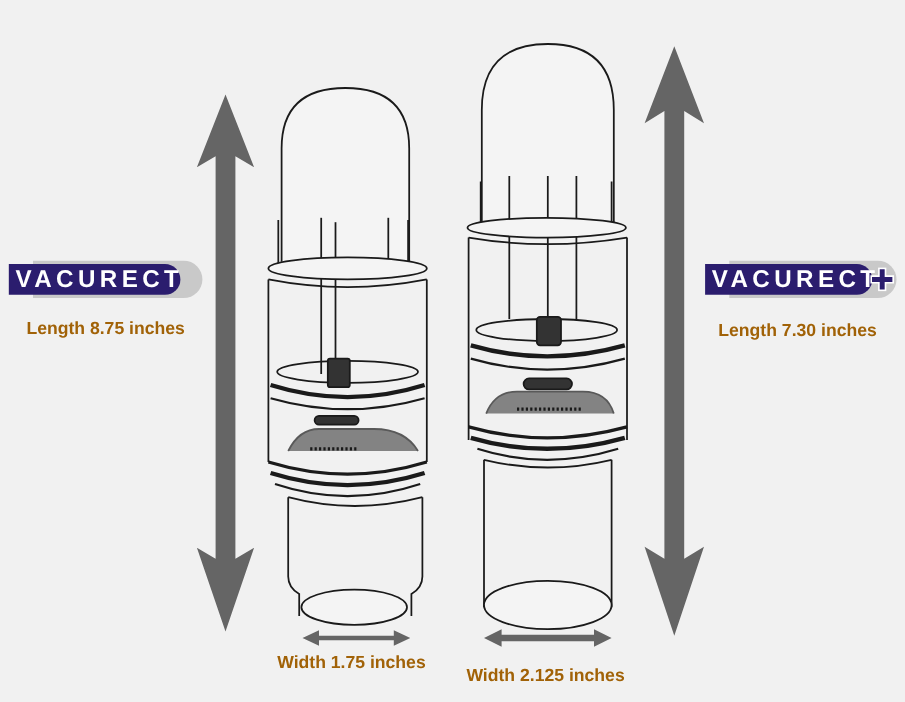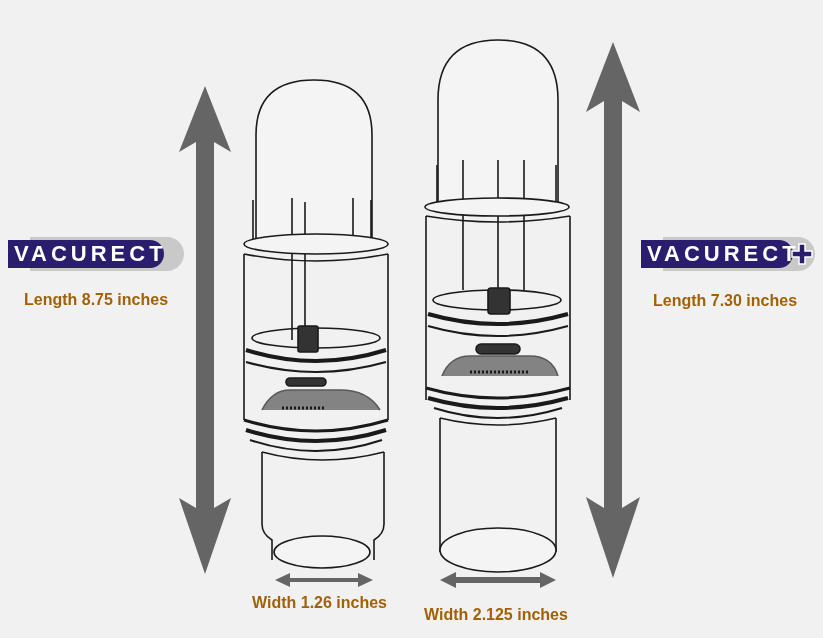--- a/index.html
+++ b/index.html
@@ -122,14 +122,14 @@
   <div class="shadow" style="width:152px;"></div>
   <div class="pill" style="width:152px;">VACURECT</div>
   <svg class="plus" style="left:150px; top:6px;" width="22" height="22" viewBox="0 0 22 22">
     <path d="M8,1 H14 V8 H21 V14 H14 V21 H8 V14 H1 V8 H8 Z" fill="#2b1d6e" stroke="#ffffff" stroke-width="1.5"></path>
   </svg>
 </div>
 
 <div class="label" style="left:24px; top:291px;">Length 8.75 inches</div>
 <div class="label" style="left:653px; top:292px;">Length 7.30 inches</div>
 
-<div class="label" style="left:252px; top:594px;">Width 1.26 inches</div>
+<div class="label" style="left:252px; top:594px;">Width 1.75 inches</div>
 <div class="label" style="left:424px; top:606px;">Width 2.125 inches</div>
 
 </body></html>

